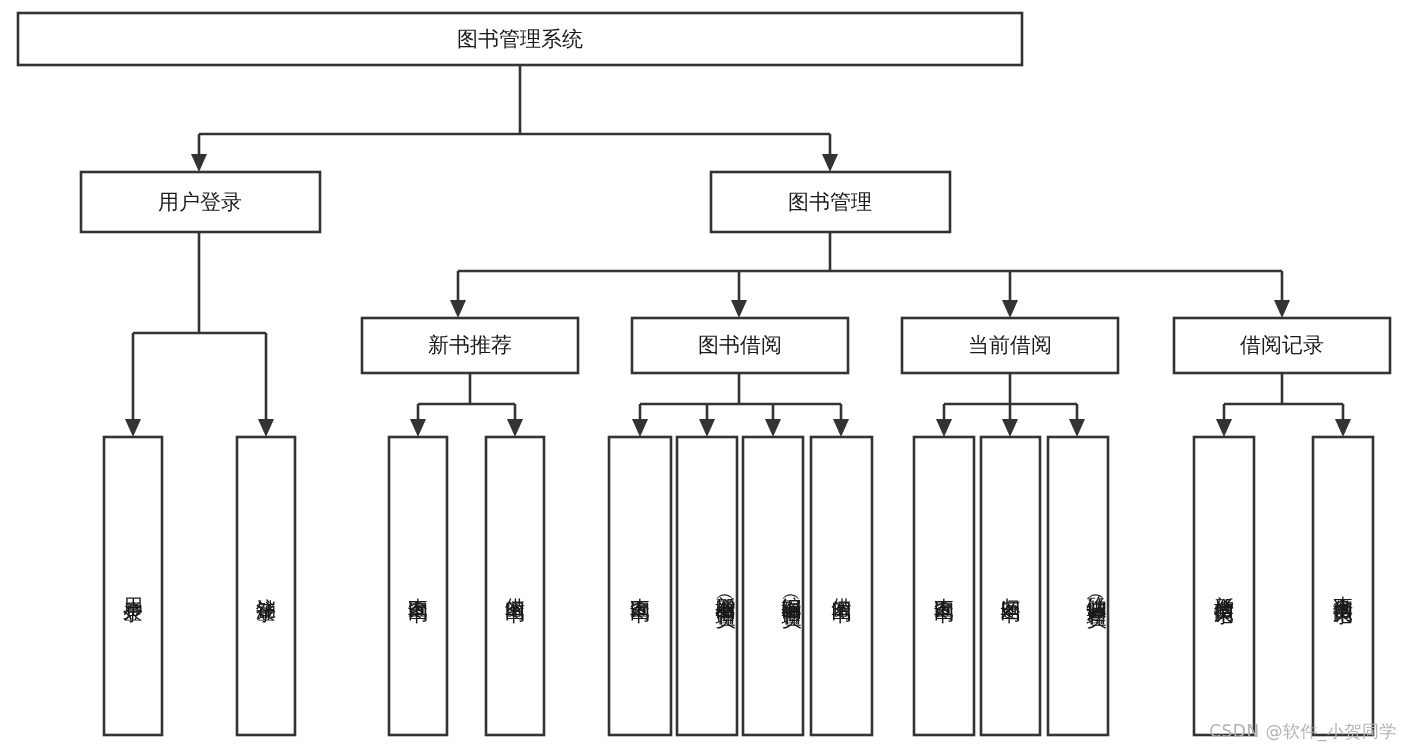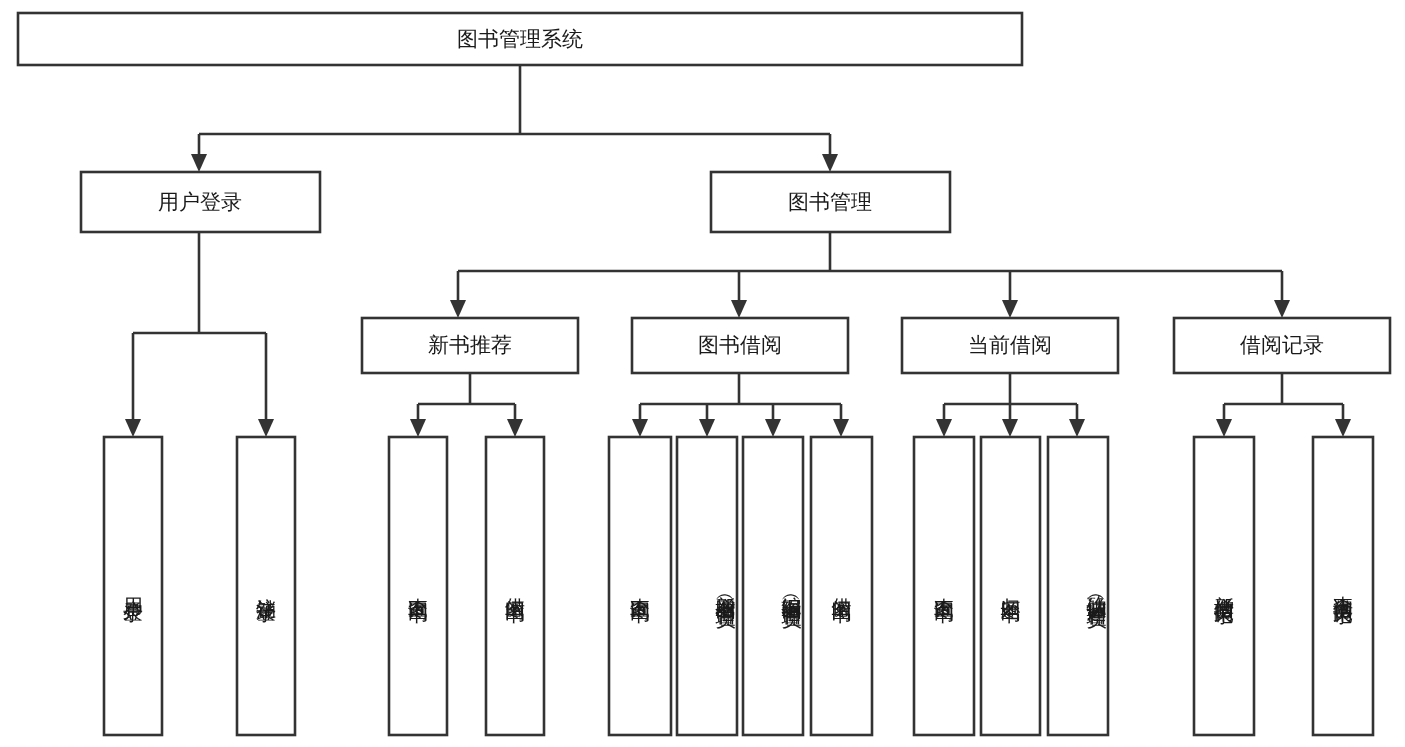--- a/index.html
+++ b/index.html
@@ -212,13 +212,14 @@
   <div class="vlabel" style="left:743px; top:443px; width:60px; height:292px; display:flex; align-items:flex-start; justify-content:center;">编辑图书（管理员）</div>
   <div class="vlabel" style="left:811px; top:437px; width:61px; height:298px; display:flex; align-items:center; justify-content:center;">借阅图书</div>
 
   <div class="vlabel" style="left:914px; top:437px; width:60px; height:298px; display:flex; align-items:center; justify-content:center;">查询图书</div>
   <div class="vlabel" style="left:981px; top:437px; width:59px; height:298px; display:flex; align-items:center; justify-content:center;">归还图书</div>
   <div class="vlabel" style="left:1048px; top:443px; width:60px; height:292px; display:flex; align-items:flex-start; justify-content:center;">确认归还（管理员）</div>
 
   <div class="vlabel" style="left:1194px; top:437px; width:60px; height:298px; display:flex; align-items:center; justify-content:center;">新增借阅记录</div>
   <div class="vlabel" style="left:1313px; top:437px; width:60px; height:298px; display:flex; align-items:center; justify-content:center;">查询借阅记录</div>
 
+  <div class="watermark">CSDN @软件_小贺同学</div>
 </div>
 
 </body></html>

